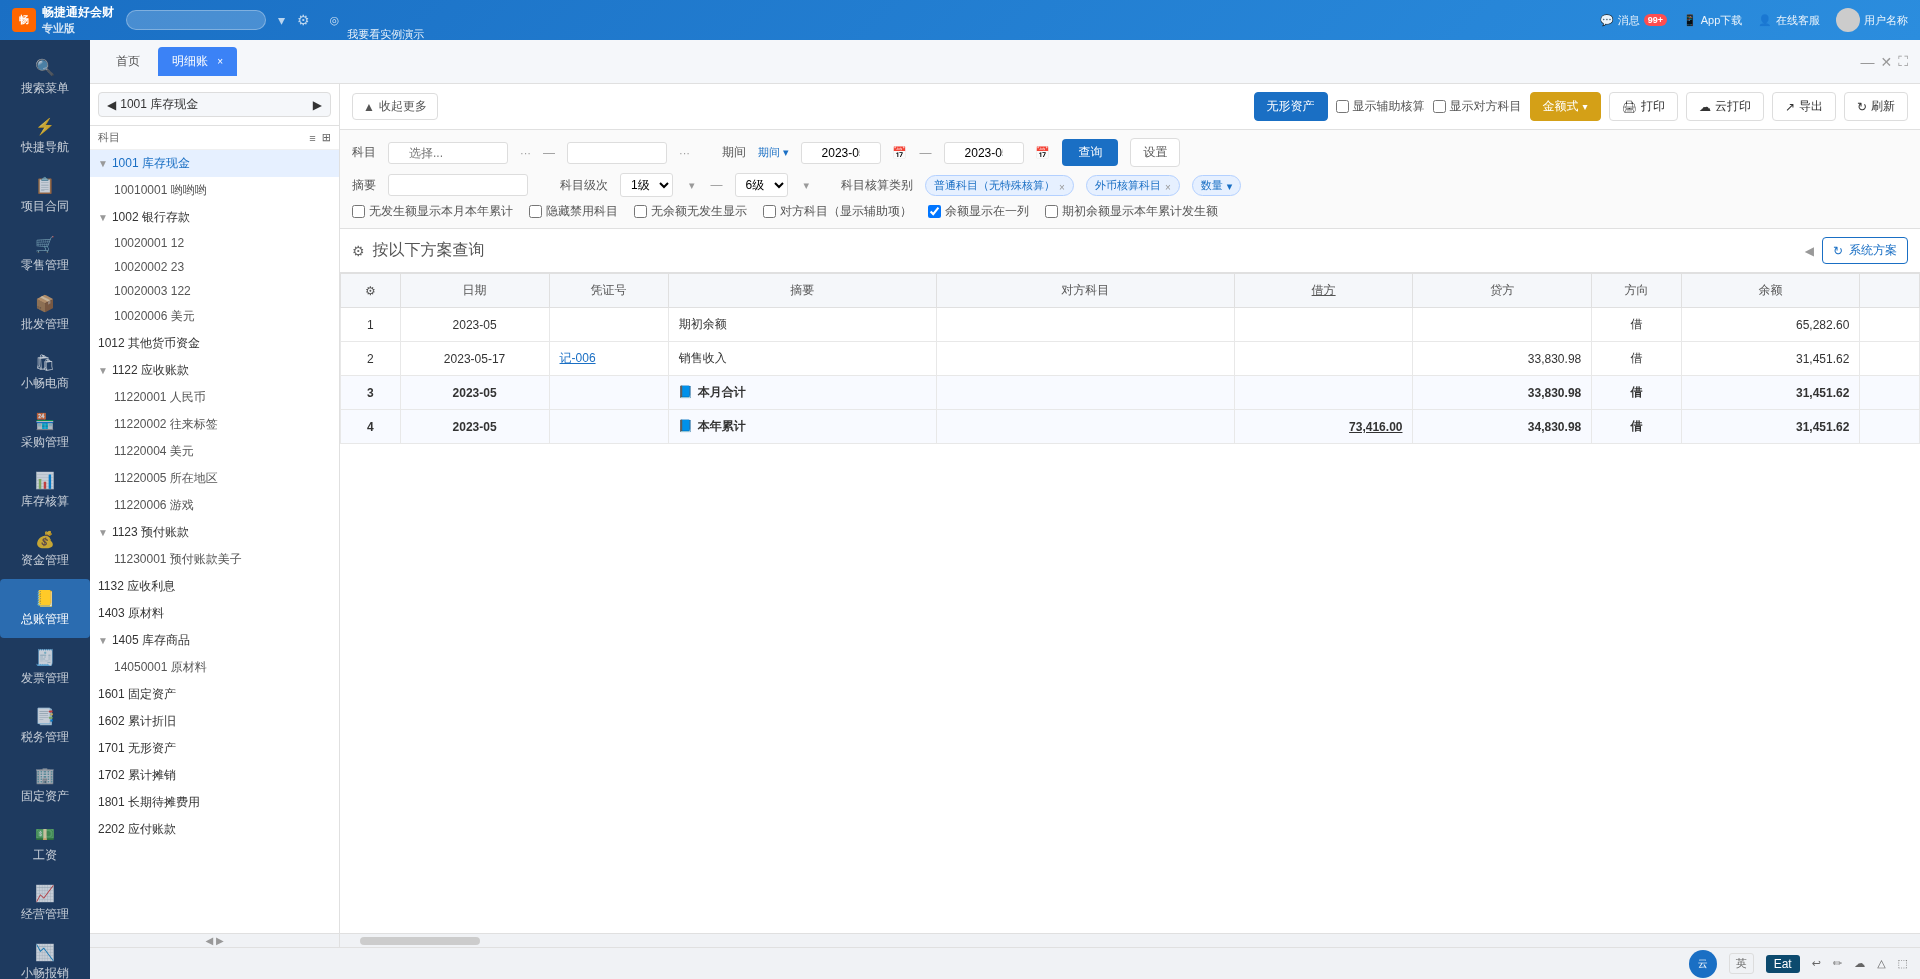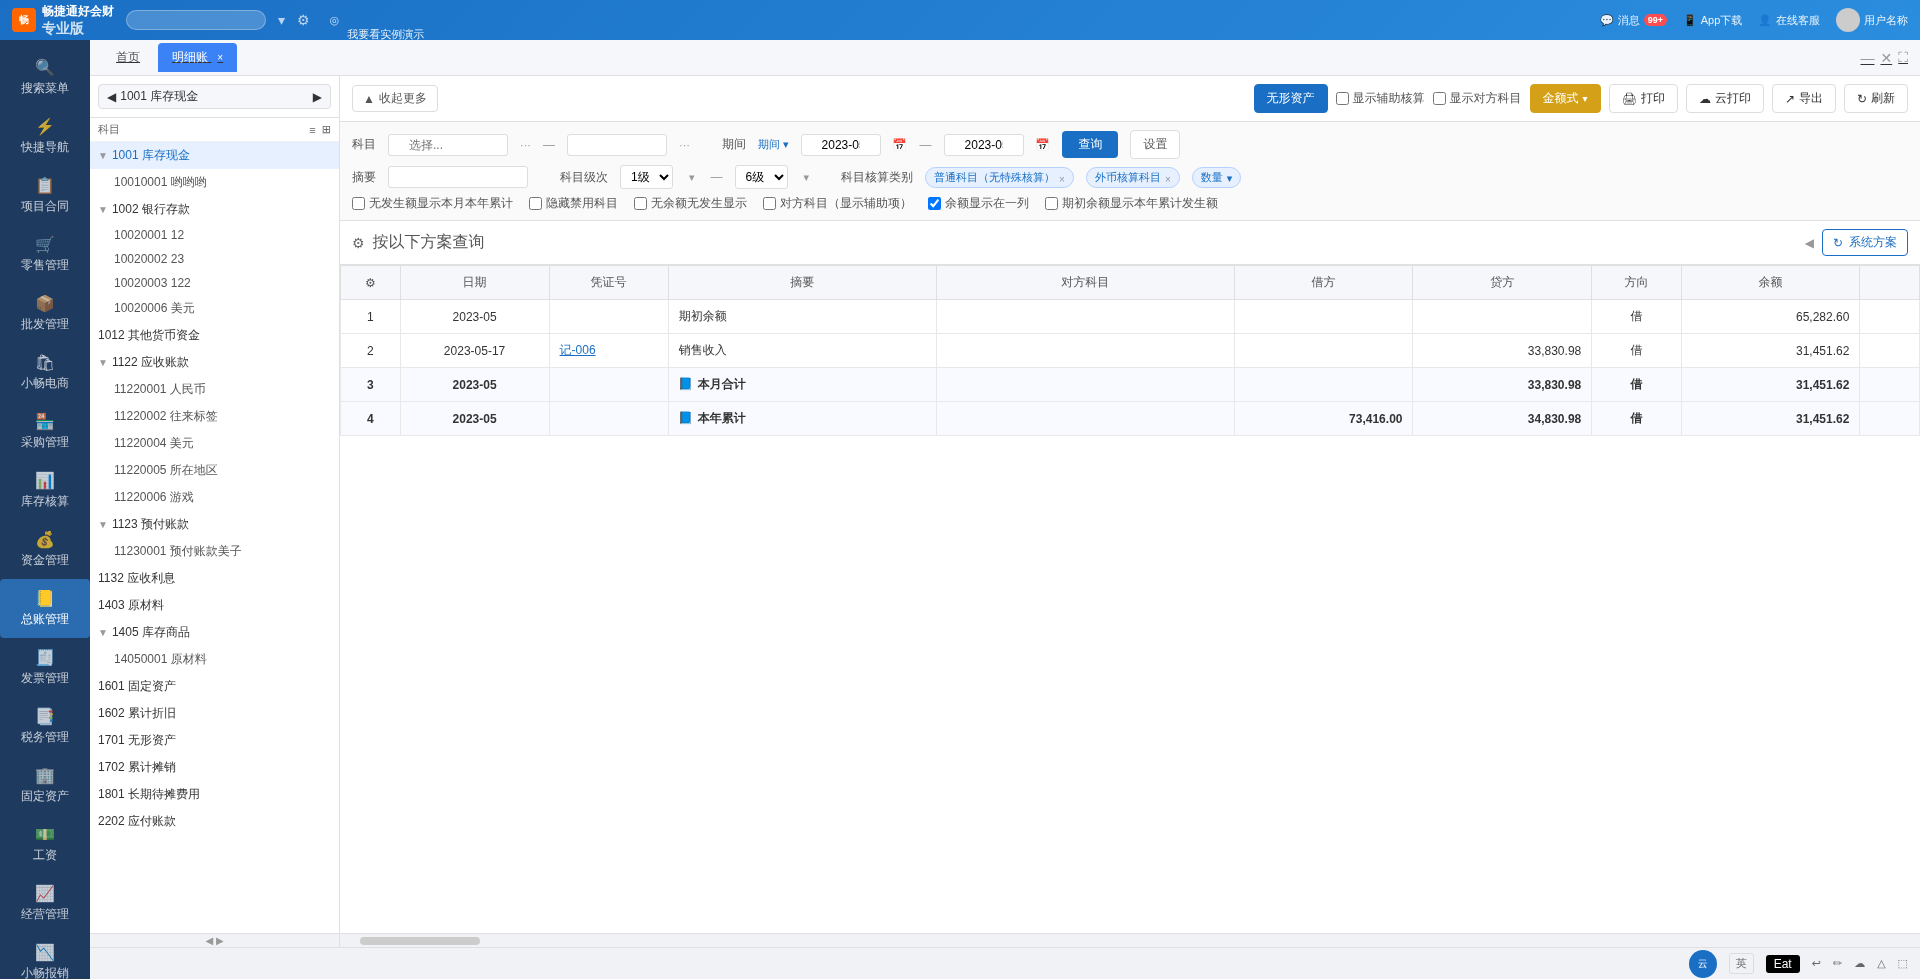--- a/index.html
+++ b/index.html
@@ -119,23 +119,22 @@
       overflow: hidden;
     }
 
     
     .tab-bar {
       background: #f5f7fa;
       border-bottom: 1px solid #e0e0e0;
       display: flex;
       align-items: center;
       padding: 0 12px;
-      height: 36px;
+      height: 44px;
       gap: 4px;
-      text-decoration: underline;
     }
     .tab-item {
       padding: 6px 14px;
       border-radius: 4px 4px 0 0;
       cursor: pointer;
       font-size: 12px;
       color: #555;
       background: transparent;
       border: none;
       outline: none;
@@ -385,21 +384,21 @@
     .data-table tr.bold td { font-weight: bold; background: #f8faff; }
     .row-num {
       text-align: center;
       color: #999;
       width: 40px;
     }
     .col-date { text-align: center; width: 100px; }
     .col-voucher { width: 80px; }
     .col-summary { width: 180px; }
     .col-account { width: 200px; }
-    .col-debit { text-align: right; width: 120px; }
+    .col-debit { text-align: right; width: 120px; text-decoration: underline; }
     .col-credit { text-align: right; width: 120px; }
     .col-direction { text-align: center; width: 60px; }
     .col-balance { text-align: right; width: 120px; }
     .link-text { color: #1a6fc4; text-decoration: underline; cursor: pointer; }
     .icon-book { color: #1a6fc4; margin-right: 4px; }
 
     
     .status-bar {
       height: 32px;
       background: #f0f2f5;
@@ -452,21 +451,21 @@
     }
   </style>
 </head>
 <body>
 
 <div class="top-bar">
   <div class="top-bar-logo">
     <div class="logo-icon">畅</div>
     <div>
       <div style="font-size:12px; font-weight:bold;">畅捷通好会财</div>
-      <div style="font-size:14px; opacity:0.8;">专业版</div>
+      <div style="font-size:11px; opacity:0.8;">专业版</div>
     </div>
   </div>
   <input class="top-search" type="text" style="margin-left: 12px; width: 140px;" placeholder="">
   <div class="top-bar-center">
     <span style="font-size:14px; opacity:0.7;">▾</span>
     <span style="font-size:14px; opacity:0.7; margin-left:4px;">⚙</span>
     <span style="margin-left:12px; font-size:11px; opacity:0.8;">◎</span>
     <span class="demo-link">我要看实例演示</span>
   </div>
   <div class="top-bar-right">
@@ -892,21 +891,21 @@
         </div>
 
       </div>
     </div>
 
     <div class="status-bar">
       <div></div>
       <div class="status-right">
         <div class="status-btn" style="background:#1a6fc4; font-size:10px;">云</div>
         <span style="cursor:pointer; background:#f0f2f5; padding:2px 6px; border-radius:3px; border:1px solid #ddd;">英</span>
-        <span style="background:#000000; color:white; padding:2px 8px; border-radius:3px; font-size:12px; cursor:pointer;">Eat</span>
+        <span style="background:#0c4a6e; color:white; padding:2px 8px; border-radius:3px; font-size:12px; cursor:pointer;">Eat</span>
         <span style="cursor:pointer; color:#666;">↩</span>
         <span style="cursor:pointer; color:#666;">✏</span>
         <span style="cursor:pointer; color:#666;">☁</span>
         <span style="cursor:pointer; color:#666;">△</span>
         <span style="cursor:pointer; color:#666;">⬚</span>
       </div>
     </div>
 
   </div>
 </div>

